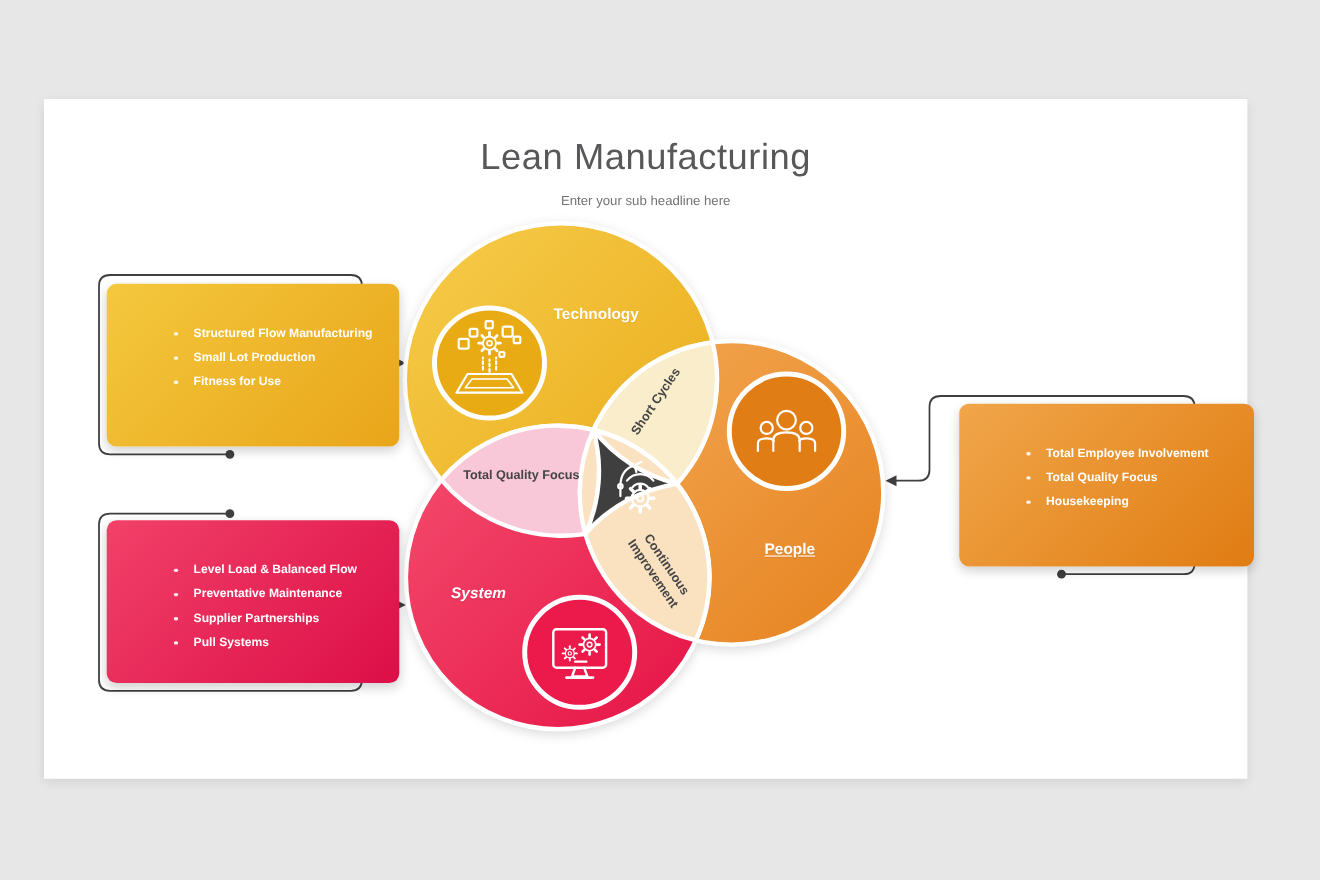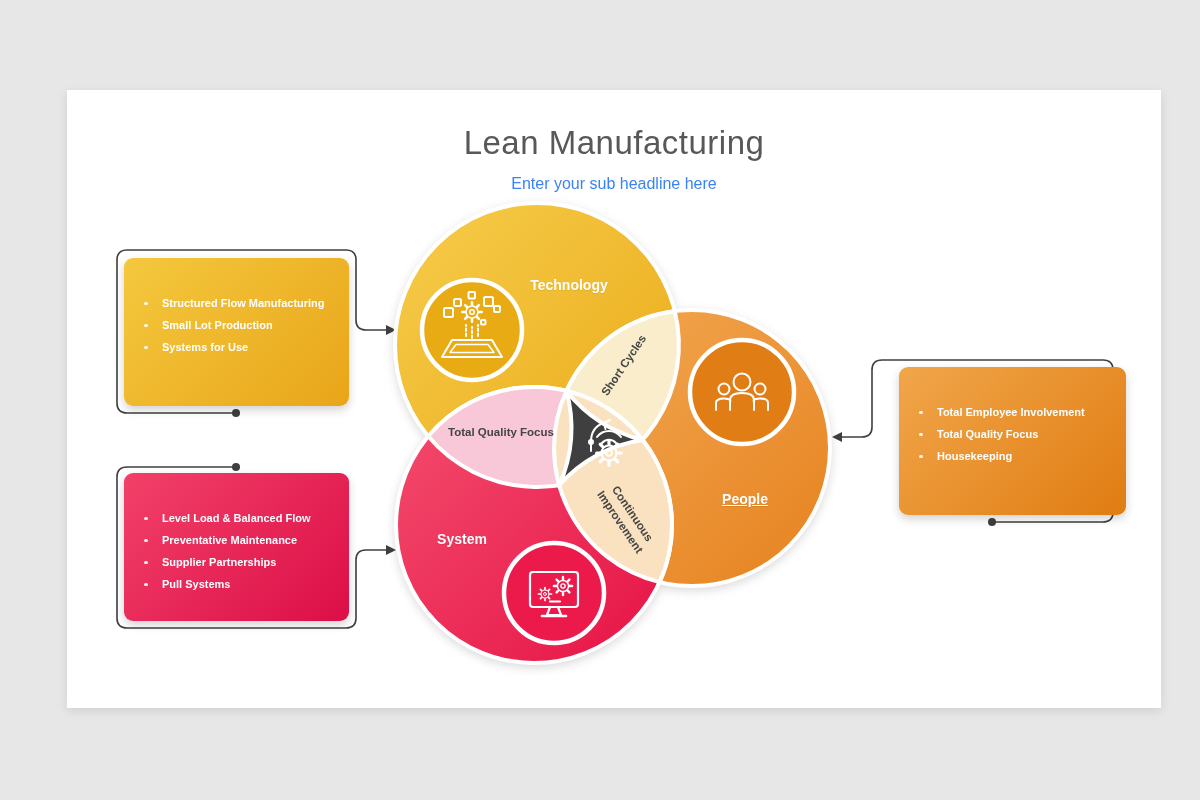--- a/index.html
+++ b/index.html
@@ -1,56 +1,56 @@
 <!DOCTYPE html>
 <html><head>
 <meta charset="utf-8">
 <style>
   html,body{margin:0;padding:0;}
   body{
     width:1200px;height:800px;background:#e8e7e8;position:relative;
     font-family:"Liberation Sans", sans-serif;overflow:hidden;
   }
   .canvas{
-    position:absolute;left:67px;top:90px;width:1094px;height:618px;
+    position:absolute;left:40px;top:90px;width:1094px;height:618px;
     background:#ffffff;box-shadow:0 3px 10px rgba(0,0,0,0.10);
   }
   .title{
     position:absolute;top:34px;left:0;width:100%;text-align:center;
     font-size:33px;color:#58585a;letter-spacing:0.5px;
   }
   .subtitle{
     position:absolute;top:85px;left:0;width:100%;text-align:center;
-    font-size:16px;color:#3b82f6;
+    font-size:12px;color:#737373;
   }
   svg.scene{position:absolute;left:0;top:0;width:1094px;height:618px;}
   .venn-g{filter:drop-shadow(0 3px 5px rgba(0,0,0,0.14));}
   .callout{
     position:absolute;border-radius:9px;box-shadow:0 4px 10px rgba(0,0,0,0.18);
-    width:225px;height:148px;
+    width:225px;height:148px;padding-left:41px;
   }
   .callout.tech  {left:57px;  top:168px; background:linear-gradient(135deg,#f4c83d 0%,#e9a51a 100%);}
   .callout.syst  {left:57px;  top:383px; background:linear-gradient(135deg,#f24169 0%,#dc0e47 100%);}
   .callout.peop  {left:812px; top:277px; width:227px; background:linear-gradient(135deg,#f1a64a 0%,#e07c12 100%);margin-left:20px;}
   .callout ul{list-style:none;margin:0;padding:34px 10px 0 38px;}
   .callout li{
     position:relative;height:22px;line-height:22px;color:#ffffff;
     font-size:11px;font-weight:bold;white-space:nowrap;
   }
   .callout li .dot{
     position:absolute;left:-18px;top:9.5px;width:3.5px;height:3.5px;border-radius:50%;
     background:#ffffff;opacity:0.9;
   }
   .circle-label{
     position:absolute;width:130px;text-align:center;color:#ffffff;
     font-size:14px;font-weight:bold;text-shadow:0 1px 1px rgba(0,0,0,0.08);
   }
   .circle-label.tech{left:437px;top:187px;}
   .circle-label.peop{left:613px;top:401px;text-decoration:underline;}
-  .circle-label.syst{left:330px;top:441px;}
+  .circle-label.syst{left:330px;top:441px;font-style:italic;}
   .lens-label{
     position:absolute;color:#454545;font-size:11.5px;font-weight:bold;
     text-align:center;line-height:1.3;
   }
   .lens-label.short{left:507px;top:268px;width:100px;transform:rotate(-56deg);}
   .lens-label.total{left:379px;top:335px;width:110px;}
   .lens-label.cont {left:511px;top:413px;width:96px;transform:rotate(56deg);}
 </style>
 </head>
 <body>
@@ -170,21 +170,21 @@
   <div class="circle-label syst">System</div>
 
   <div class="lens-label short">Short Cycles</div>
   <div class="lens-label total">Total Quality Focus</div>
   <div class="lens-label cont">Continuous Improvement</div>
 
   <div class="callout tech">
     <ul>
       <li><span class="dot"></span><span>Structured Flow Manufacturing</span></li>
       <li><span class="dot"></span><span>Small Lot Production</span></li>
-      <li><span class="dot"></span><span>Systems for Use</span></li>
+      <li><span class="dot"></span><span>Fitness for Use</span></li>
     </ul>
   </div>
 
   <div class="callout syst">
     <ul>
       <li><span class="dot"></span><span>Level Load &amp; Balanced Flow</span></li>
       <li><span class="dot"></span><span>Preventative Maintenance</span></li>
       <li><span class="dot"></span><span>Supplier Partnerships</span></li>
       <li><span class="dot"></span><span>Pull Systems</span></li>
     </ul>

